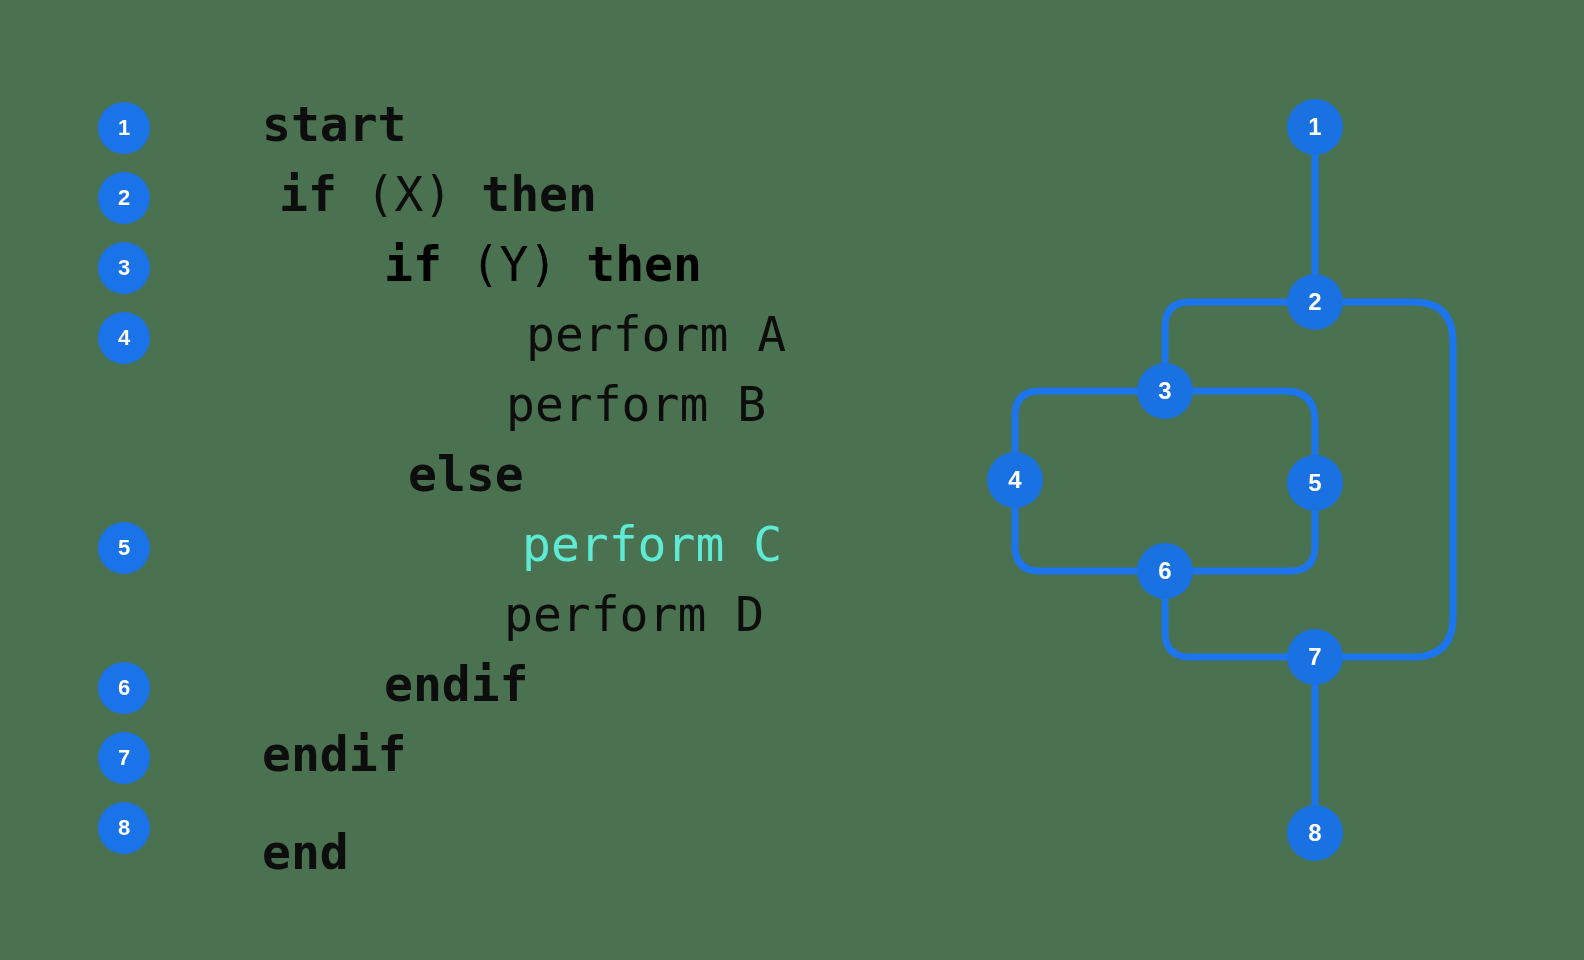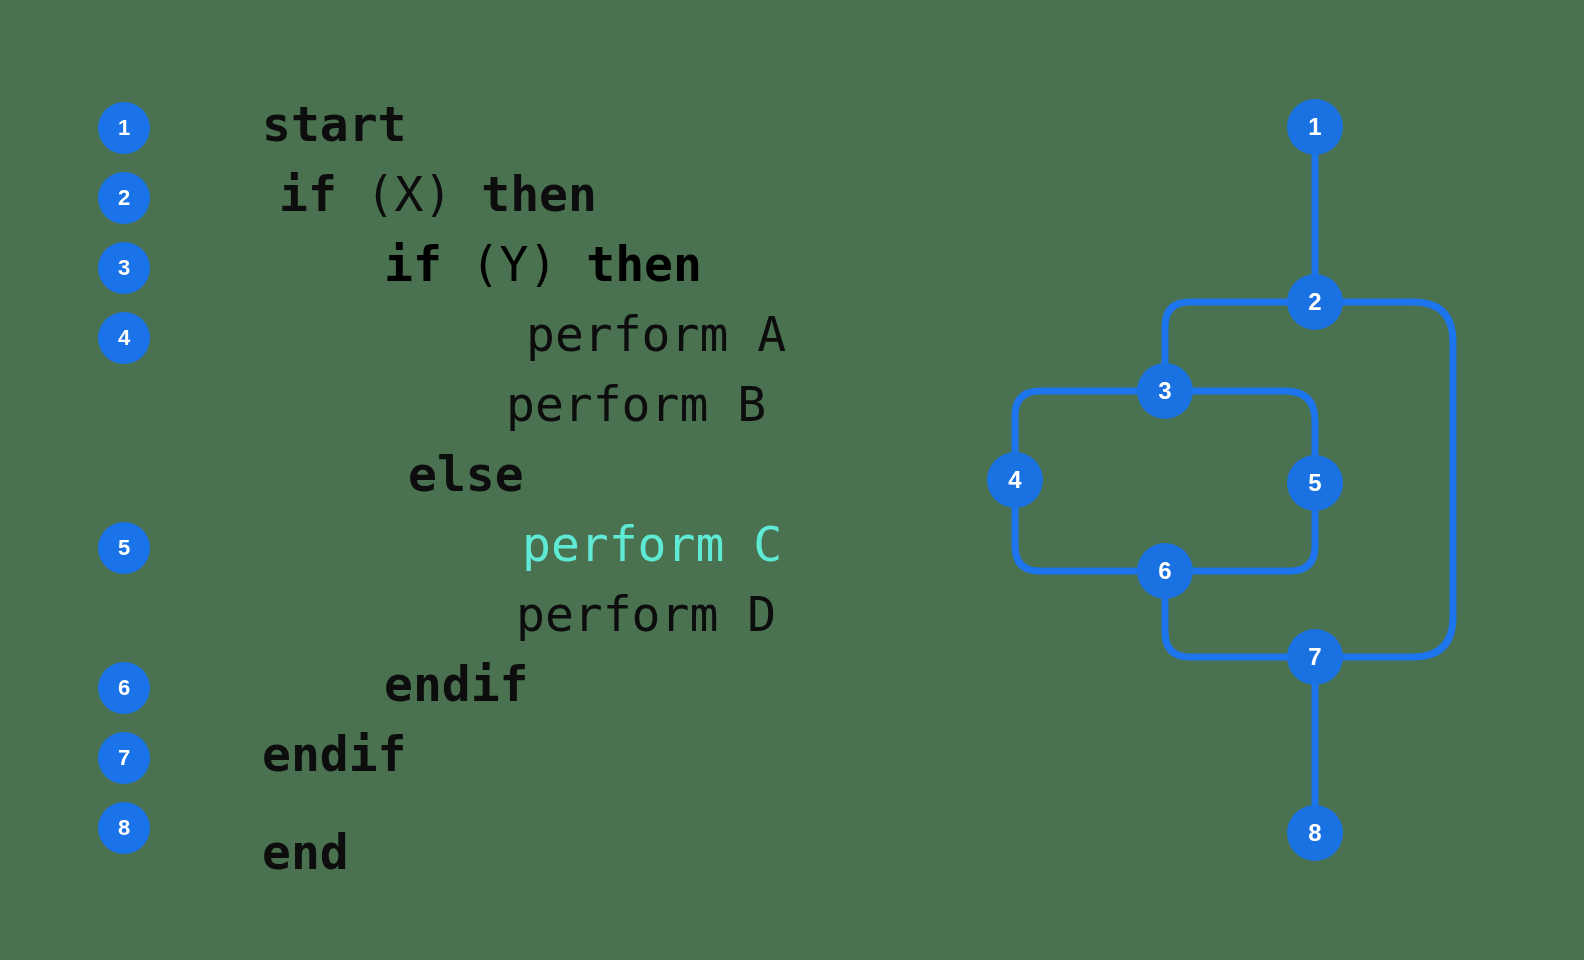--- a/index.html
+++ b/index.html
@@ -72,21 +72,21 @@
       <path d="M1315 657 V833" fill="none" stroke="#1C75EC" stroke-width="7" stroke-linecap="round"></path>
     </svg>
   <div id="code-panel">
       <div class="code-line" style="top: 89px; left: 262px; color: rgb(13, 13, 13);"><span class="kw">start</span></div>
       <div class="code-line" style="top: 159px; left: 262px; color: rgb(13, 13, 13); margin-left: 17px;"><span class="kw">if</span><span class="plain"> (X) </span><span class="kw">then</span></div>
       <div class="code-line" style="top: 229px; left: 384px; color: #000000;"><span class="kw">if</span><span class="plain"> (Y) </span><span class="kw">then</span></div>
       <div class="code-line" style="top: 299px; left: 506px; color: rgb(13, 13, 13); margin-left: 20px;"><span class="plain">perform A</span></div>
       <div class="code-line" style="top: 369px; left: 506px; color: rgb(13, 13, 13); text-align: right;"><span class="plain">perform B</span></div>
       <div class="code-line" style="top: 439px; left: 384px; color: rgb(13, 13, 13); margin-left: 24px;"><span class="kw">else</span></div>
       <div class="code-line" style="top: 509px; left: 522px; color: #5eead4;"><span class="plain">perform C</span></div>
-      <div class="code-line" style="top: 579px; left: 516px; color: rgb(13, 13, 13); text-align: center;"><span class="plain">perform D</span></div>
+      <div class="code-line" style="top: 579px; left: 504px; color: rgb(13, 13, 13); text-align: center;"><span class="plain">perform D</span></div>
       <div class="code-line" style="top: 649px; left: 384px; color: rgb(13, 13, 13);"><span class="kw">endif</span></div>
       <div class="code-line" style="top: 719px; left: 262px; color: rgb(13, 13, 13);"><span class="kw">endif</span></div>
       <div class="code-line" style="top: 789px; left: 262px; color: rgb(13, 13, 13); margin-top: 28px;"><span class="kw">end</span></div>
     </div>
   <div id="marker-column">
       <div class="marker" style="left: 98px; top: 102px; background: rgb(26, 115, 232);">
     <span>1</span>
   </div>
       <div class="marker" style="left: 98px; top: 172px; background: rgb(26, 115, 232);">
     <span>2</span>

